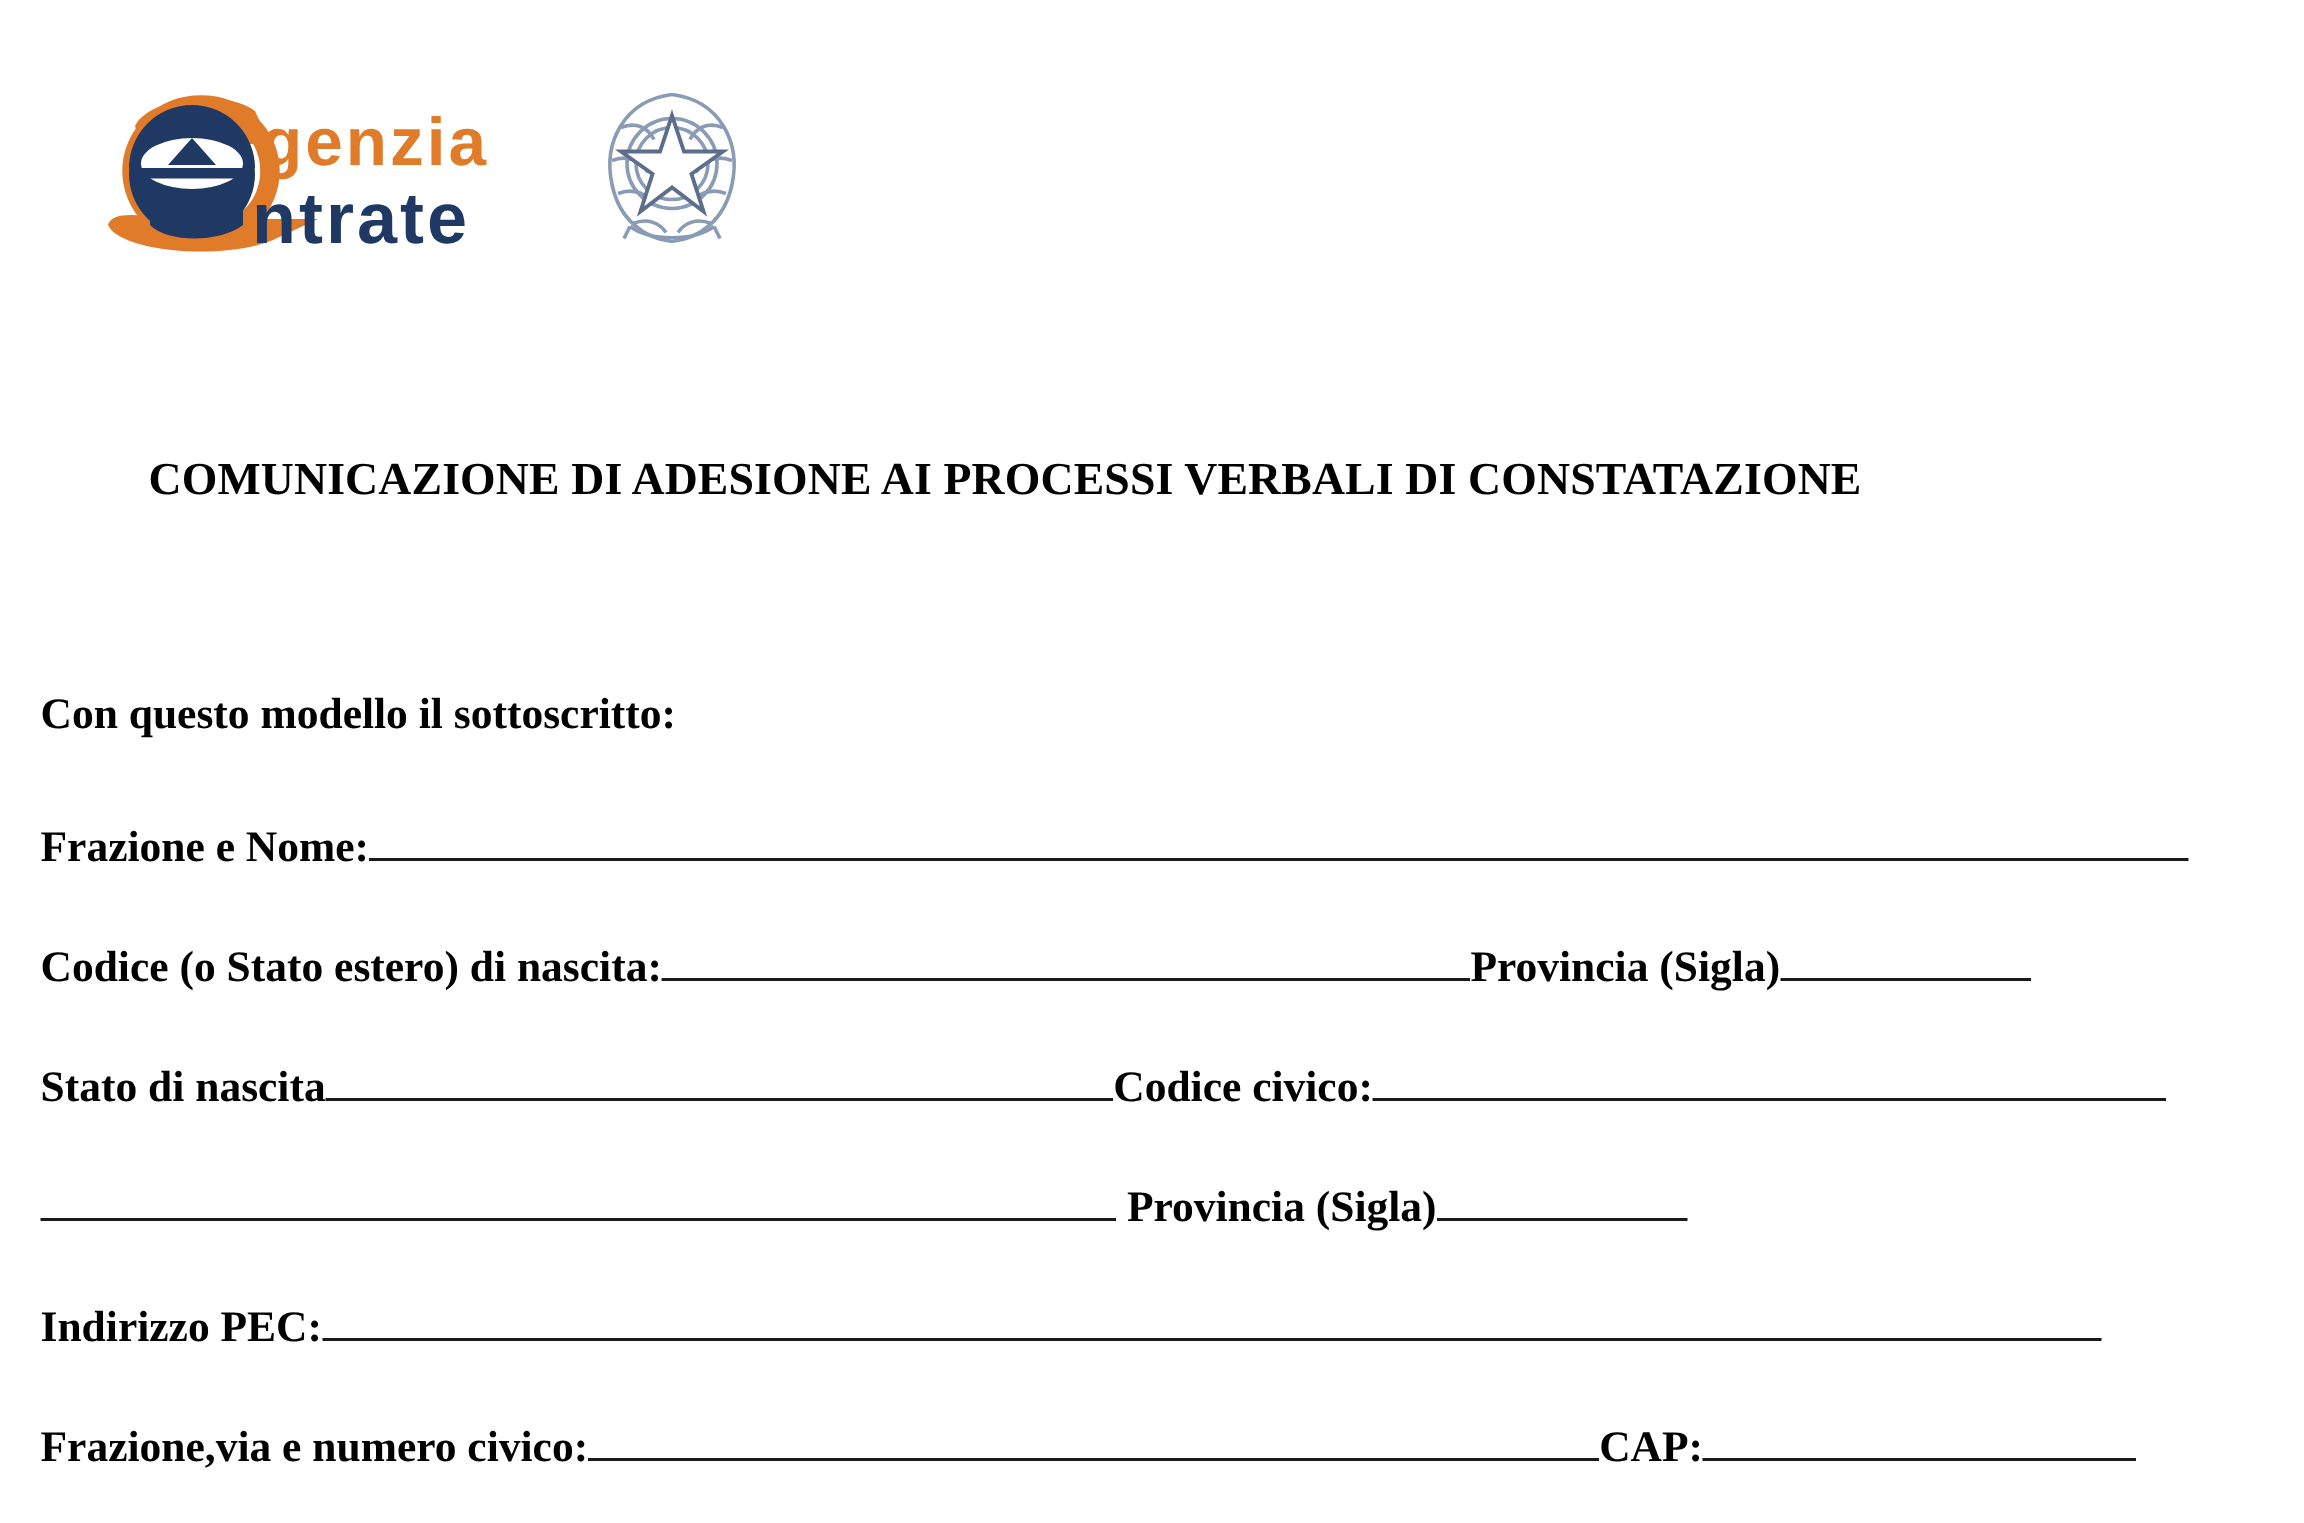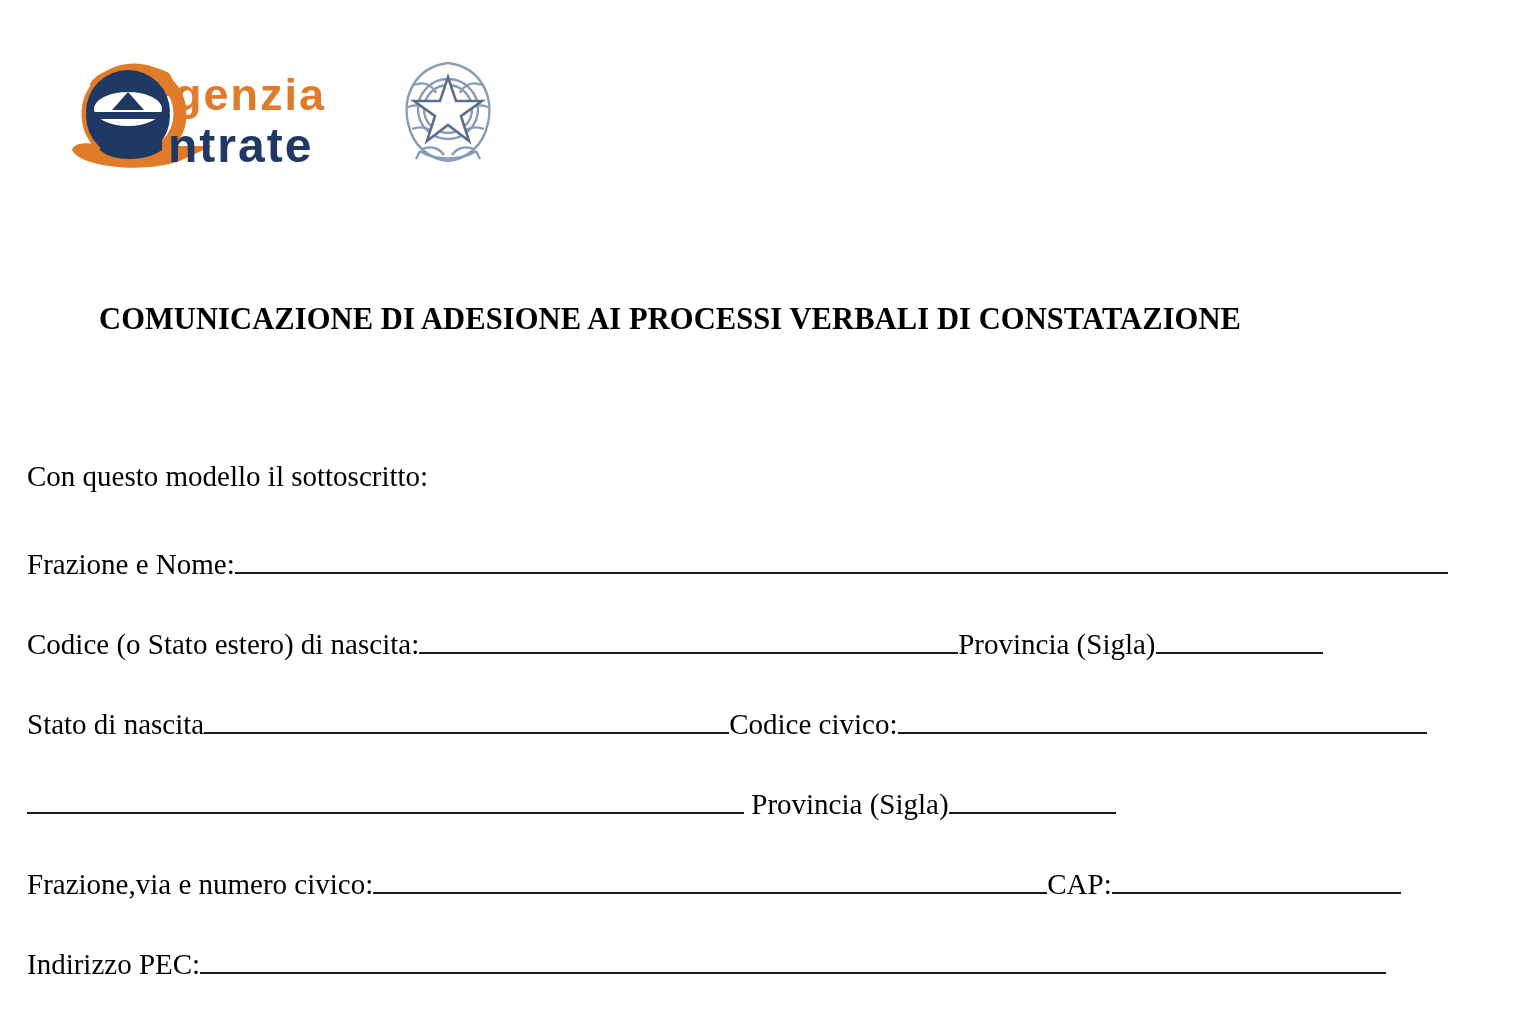--- a/index.html
+++ b/index.html
@@ -77,20 +77,21 @@
     margin-bottom: 38px;
     white-space: nowrap;
     display: flex;
     align-items: baseline;
   }
   .form-row:last-child { margin-bottom: 0; }
 
   .lbl {
     display: inline-block;
     white-space: pre;
+    font-weight: bold;
   }
   
   .rule {
     display: inline-block;
     border-bottom: 2px solid #1a1a1a;
     height: 1.02em;
     vertical-align: baseline;
   }
 </style>
 </head>
@@ -174,24 +175,24 @@
     <span class="rule" style="width:529px"></span>
   </div>
 
   <div class="form-row">
     <span class="rule" style="width:717px"></span>
     <span class="lbl"> Provincia (Sigla)</span>
     <span class="rule" style="width:167px"></span>
   </div>
 
   <div class="form-row">
+    <span class="lbl">Indirizzo PEC:</span>
+    <span class="rule" style="width:1186px"></span>
+  </div>
+
+  <div class="form-row">
     <span class="lbl">Frazione,via e numero civico:</span>
     <span class="rule" style="width:674px"></span>
     <span class="lbl">CAP:</span>
     <span class="rule" style="width:289px"></span>
   </div>
 
-  <div class="form-row">
-    <span class="lbl">Indirizzo PEC:</span>
-    <span class="rule" style="width:1186px"></span>
-  </div>
-
 </div>
 
 </body></html>

